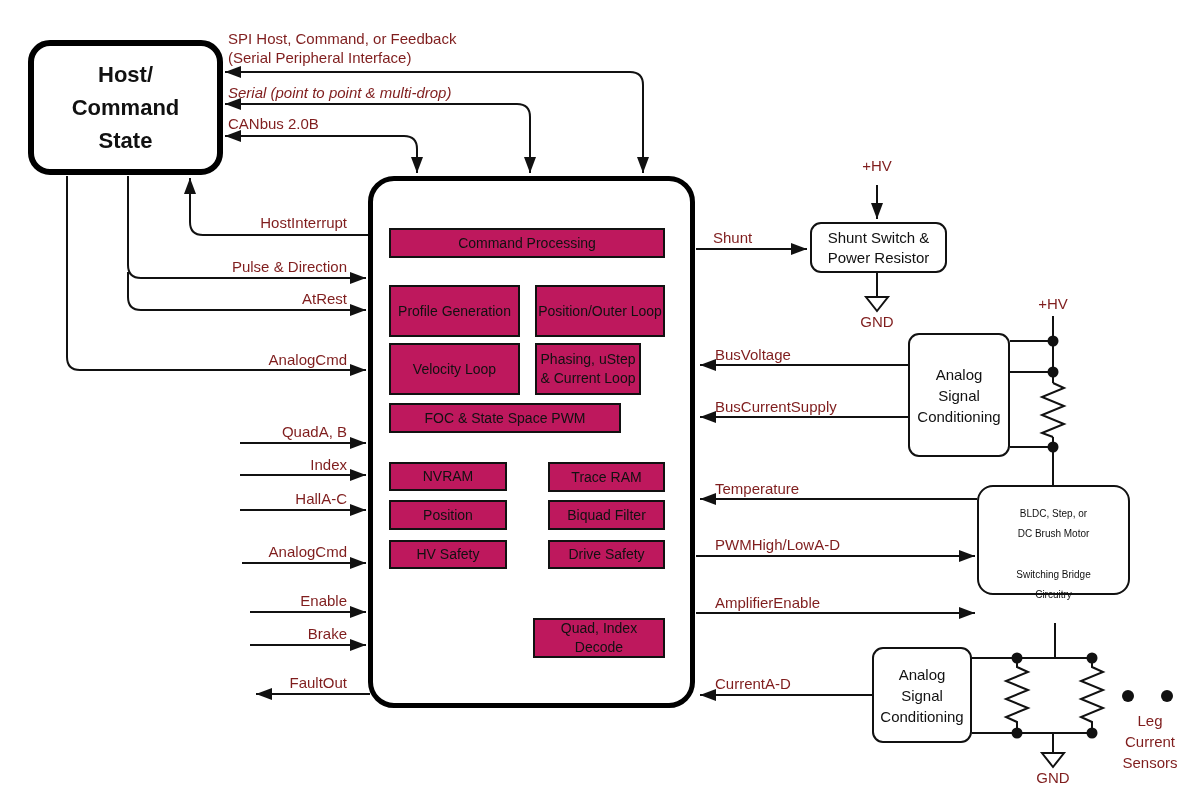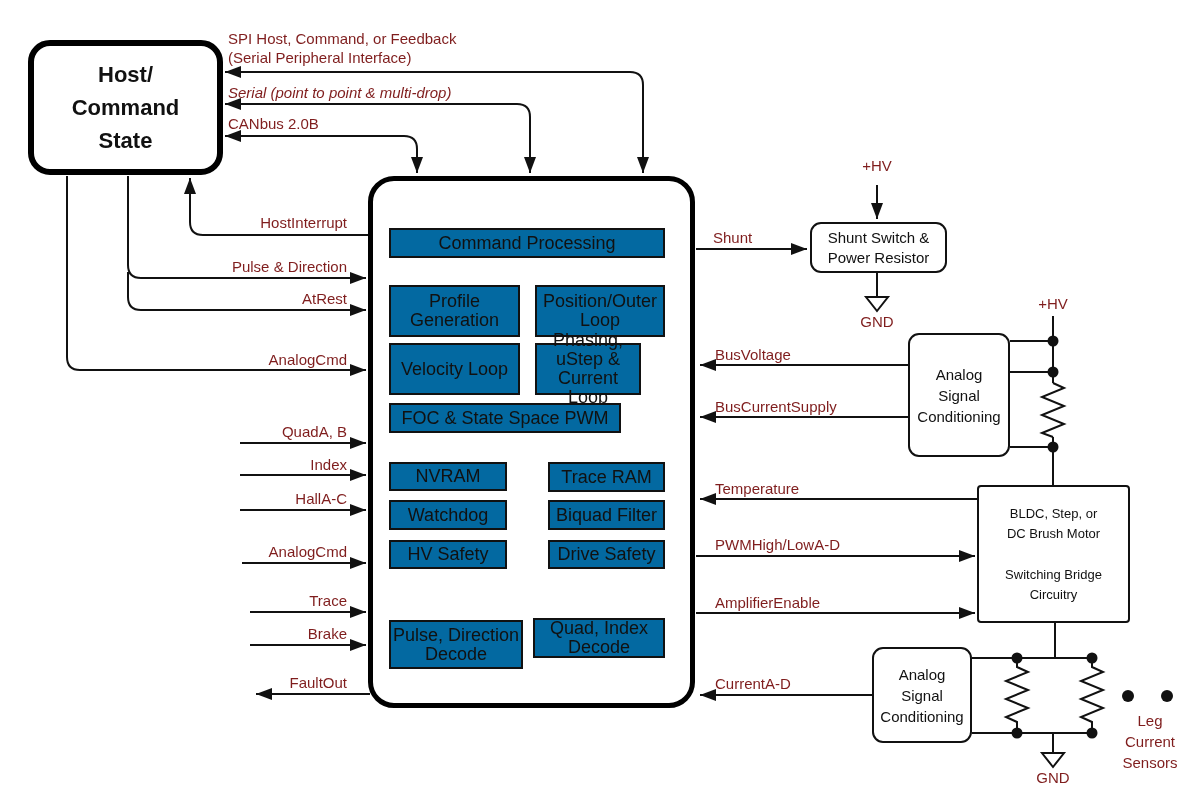--- a/index.html
+++ b/index.html
@@ -7,22 +7,22 @@
          font-family:"Liberation Sans",sans-serif;color:#111;}
   .lbl{position:absolute;font-size:15px;line-height:18px;white-space:nowrap;color:#7f1d1d;}
   .r{text-align:right;}
   .c{text-align:center;}
   .box{position:absolute;background:#fff;border:2px solid #111;box-sizing:border-box;
        text-align:center;color:#111;}
   .host{left:28px;top:40px;width:195px;height:135px;border:6px solid #000;border-radius:22px;
         display:flex;flex-direction:column;justify-content:center;
         font-size:22px;line-height:33px;font-weight:bold;}
   .chip{left:368px;top:176px;width:327px;height:532px;border:5px solid #000;border-radius:26px;}
-  .ib{position:absolute;font-size:18px;display:flex;flex-direction:column;justify-content:center;
-      background:#0369a1;border:2px solid #111;box-sizing:border-box;text-align:center;line-height:19px;}
+  .ib{position:absolute;font-size:14px;display:flex;flex-direction:column;justify-content:center;
+      background:#be185d;border:2px solid #111;box-sizing:border-box;text-align:center;line-height:19px;}
   .round{border-radius:11px;}
   .flexc{display:flex;flex-direction:column;justify-content:center;font-size:15px;line-height:20px;}
   svg{position:absolute;left:0;top:0;}
 </style>
 </head>
 <body>
 
 <div id="stage">
 
   <svg width="1200" height="809" viewBox="0 0 1200 809">
@@ -99,40 +99,39 @@
 
   <div class="box chip">
     <div class="ib" style="left:16px;top:47px;width:276px;height:30px;">Command Processing</div>
     <div class="ib" style="left:162px;top:104px;width:130px;height:52px;">Position/Outer Loop</div>
     <div class="ib" style="left:16px;top:104px;width:131px;height:52px;">Profile Generation</div>
     <div class="ib" style="left:16px;top:162px;width:131px;height:52px;">Velocity Loop</div>
     <div class="ib" style="left:162px;top:162px;width:106px;height:52px;">Phasing, uStep &amp; Current Loop</div>
     <div class="ib" style="left:16px;top:222px;width:232px;height:30px;">FOC &amp; State Space PWM</div>
     <div class="ib" style="left:16px;top:281px;width:118px;height:29px;">NVRAM</div>
     <div class="ib" style="left:175px;top:281px;width:117px;height:30px;">Trace RAM</div>
-    <div class="ib" style="left:16px;top:319px;width:118px;height:30px;">Watchdog</div>
+    <div class="ib" style="left:16px;top:319px;width:118px;height:30px;">Position</div>
     <div class="ib" style="left:175px;top:319px;width:117px;height:30px;">Biquad Filter</div>
     <div class="ib" style="left:16px;top:359px;width:118px;height:29px;">HV Safety</div>
     <div class="ib" style="left:175px;top:359px;width:117px;height:29px;">Drive Safety</div>
-    <div class="ib" style="left:16px;top:439px;width:134px;height:49px;">Pulse, Direction Decode</div>
     <div class="ib" style="left:160px;top:437px;width:132px;height:40px;">Quad, Index Decode</div>
   </div>
 
   <div class="box round flexc" style="left:810px;top:222px;width:137px;height:51px;">
     <div>Shunt Switch &amp;</div>
     <div>Power Resistor</div>
   </div>
 
   <div class="box round flexc" style="left:908px;top:333px;width:102px;height:124px;line-height:21px;">
     <div>Analog</div>
     <div>Signal</div>
     <div>Conditioning</div>
   </div>
 
-  <div class="box" style="left:977px;top:485px;width:153px;height:138px;border-radius:4px;font-size:13px;line-height:20px;">
+  <div class="box" style="left:977px;top:485px;width:153px;height:110px;border-radius:16px;font-size:10px;line-height:20px;">
     <div style="margin-top:17px;">BLDC, Step, or</div>
     <div>DC Brush Motor</div>
     <div style="margin-top:21px;">Switching Bridge</div>
     <div>Circuitry</div>
   </div>
 
   <div class="box round flexc" style="left:872px;top:647px;width:100px;height:96px;line-height:21px;">
     <div>Analog</div>
     <div>Signal</div>
     <div>Conditioning</div>
@@ -144,21 +143,21 @@
   <div class="lbl" style="left:228px;top:115px;">CANbus 2.0B</div>
 
   <div class="lbl r" style="left:140px;top:214px;width:207px;">HostInterrupt</div>
   <div class="lbl r" style="left:140px;top:258px;width:207px;">Pulse &amp; Direction</div>
   <div class="lbl r" style="left:140px;top:290px;width:207px;">AtRest</div>
   <div class="lbl r" style="left:140px;top:351px;width:207px;">AnalogCmd</div>
   <div class="lbl r" style="left:140px;top:423px;width:207px;">QuadA, B</div>
   <div class="lbl r" style="left:140px;top:456px;width:207px;">Index</div>
   <div class="lbl r" style="left:140px;top:490px;width:207px;">HallA-C</div>
   <div class="lbl r" style="left:140px;top:543px;width:207px;">AnalogCmd</div>
-  <div class="lbl r" style="left:140px;top:592px;width:207px;">Trace</div>
+  <div class="lbl r" style="left:140px;top:592px;width:207px;">Enable</div>
   <div class="lbl r" style="left:140px;top:625px;width:207px;">Brake</div>
   <div class="lbl r" style="left:140px;top:674px;width:207px;">FaultOut</div>
 
   <div class="lbl" style="left:713px;top:229px;">Shunt</div>
   <div class="lbl" style="left:715px;top:346px;">BusVoltage</div>
   <div class="lbl" style="left:715px;top:398px;">BusCurrentSupply</div>
   <div class="lbl" style="left:715px;top:480px;">Temperature</div>
   <div class="lbl" style="left:715px;top:536px;">PWMHigh/LowA-D</div>
   <div class="lbl" style="left:715px;top:594px;">AmplifierEnable</div>
   <div class="lbl" style="left:715px;top:675px;">CurrentA-D</div>

